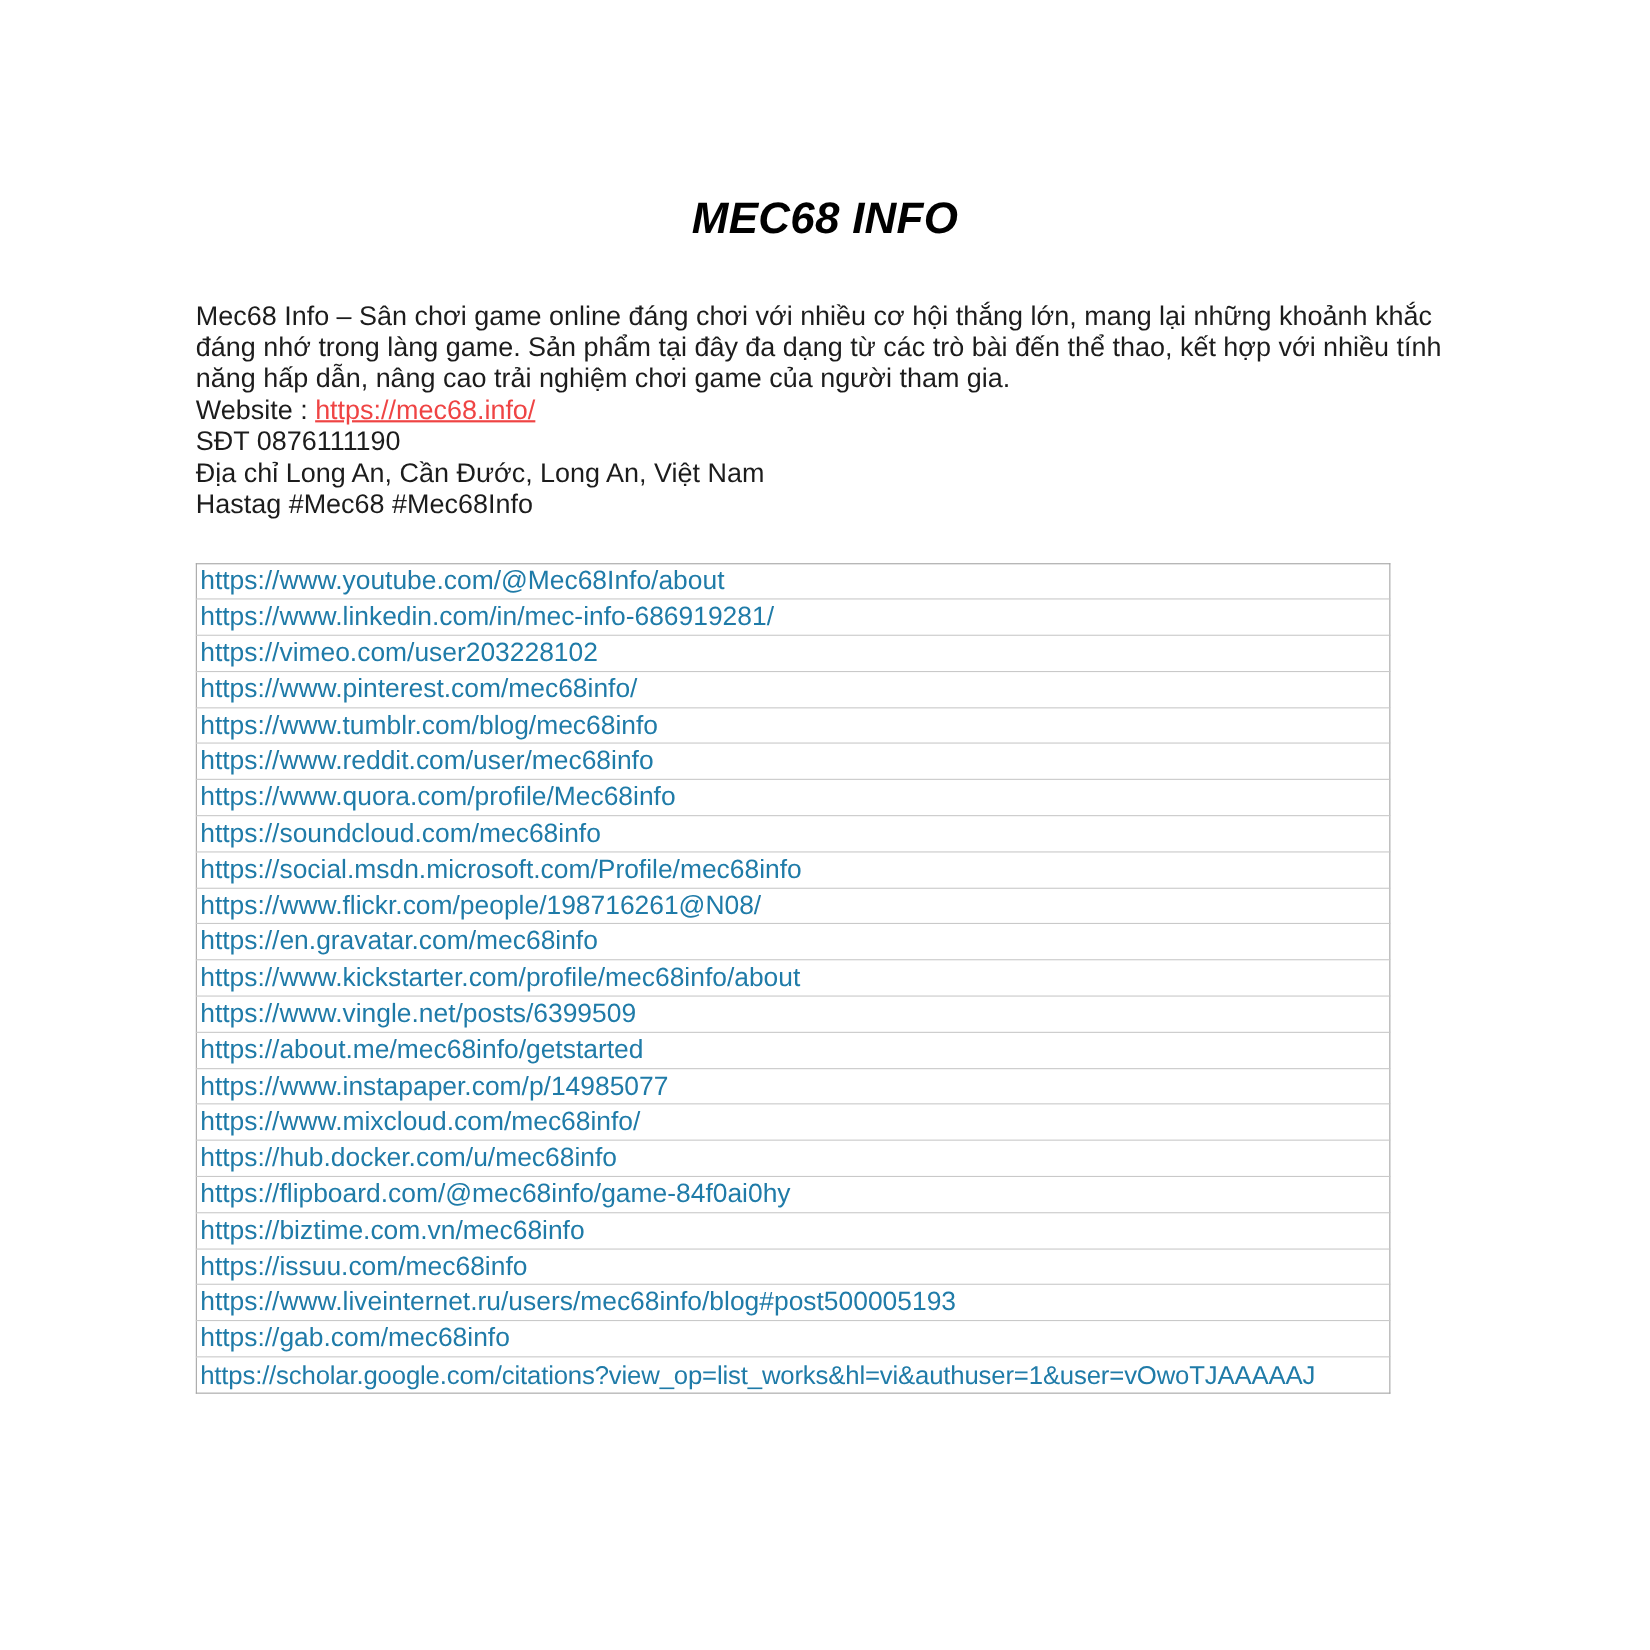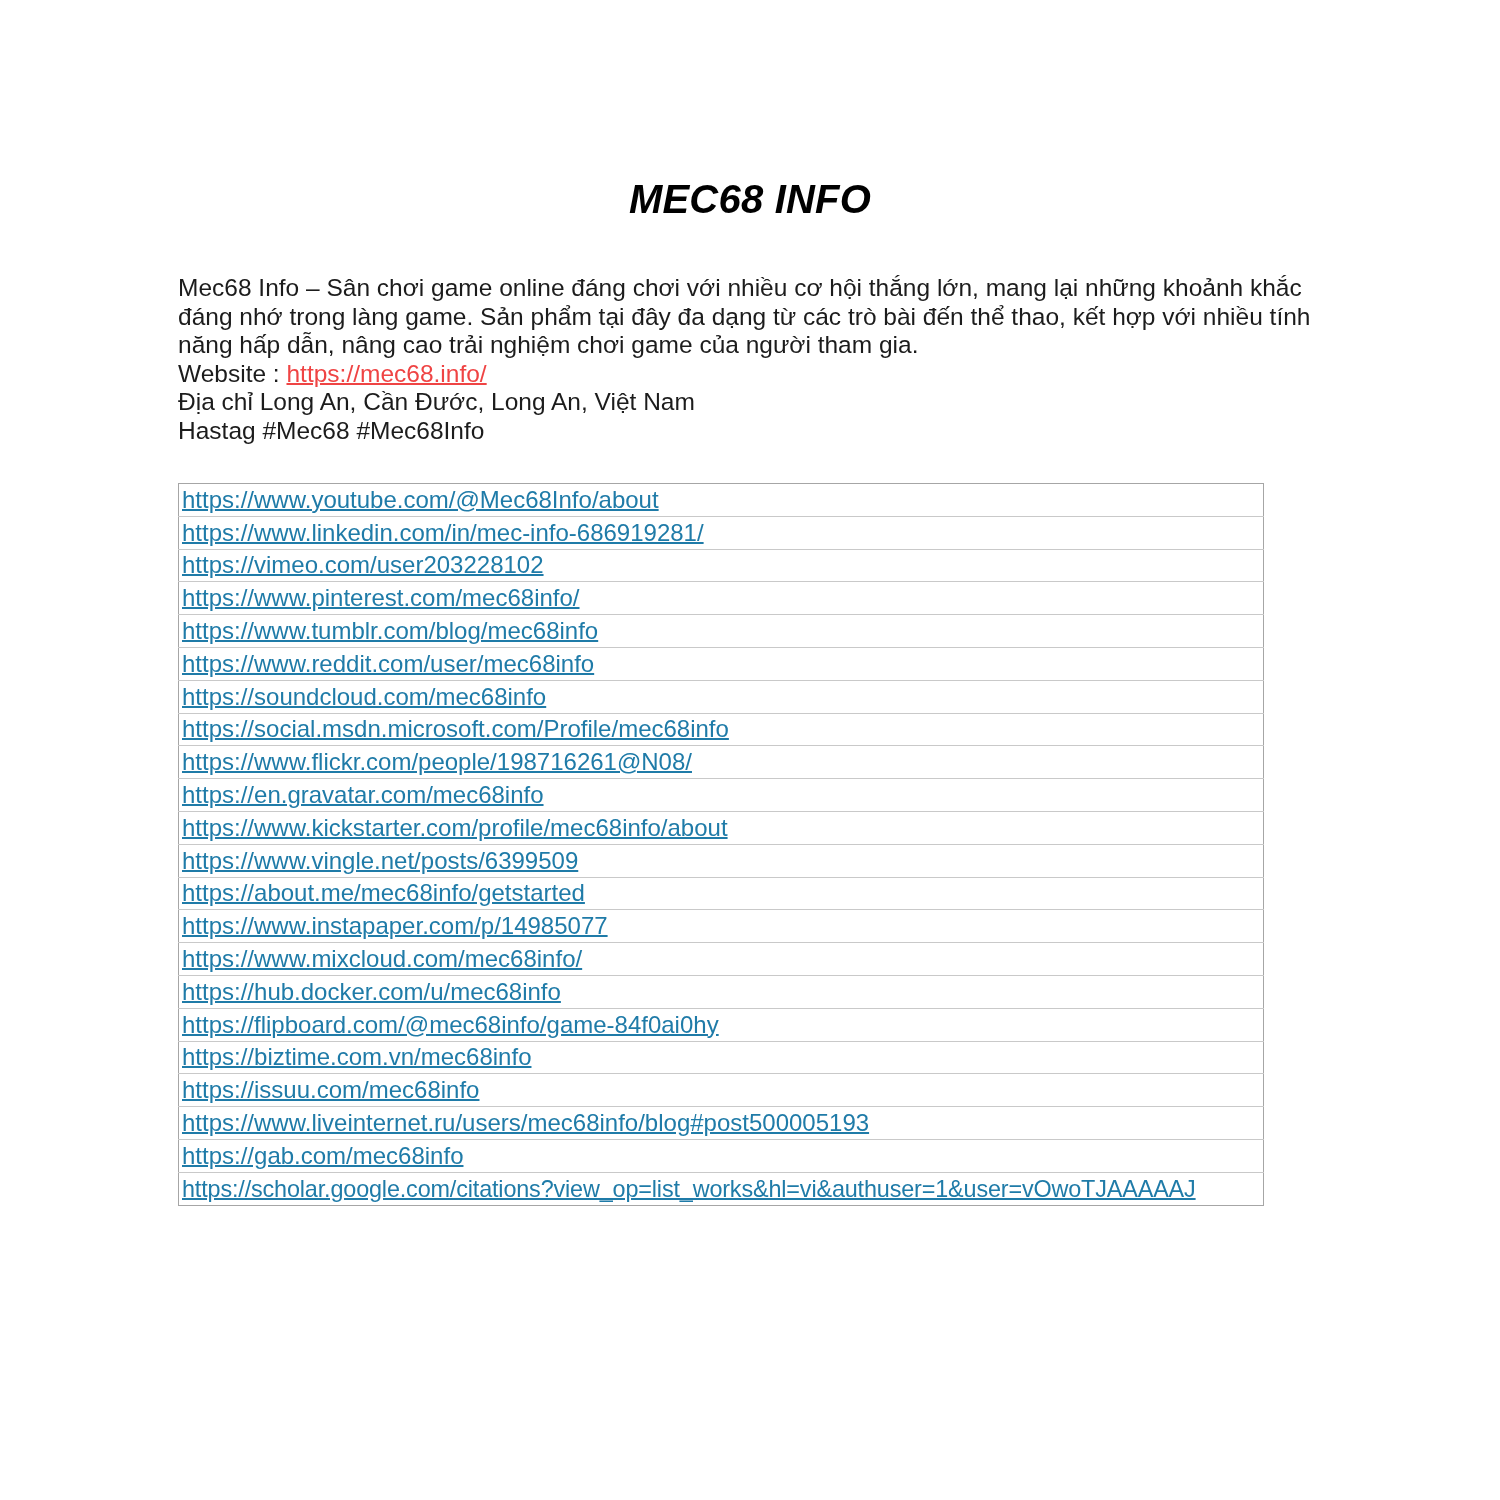--- a/index.html
+++ b/index.html
@@ -92,21 +92,20 @@
     border-top: 1px solid #a6a6a6;
   }
   table.links-table tr:last-child td {
     border-bottom: 1px solid #a6a6a6;
   }
 
   td .cell-link {
     font-size: 24px;
     line-height: 26px;
     color: #1f7ba8;
-    text-decoration: underline;
     text-underline-offset: 1px;
     display: inline-block;
   }
 
   td.row-scholar .cell-link {
     font-size: 23.4px;
     letter-spacing: -0.15px;
   }
 </style>
 </head>
@@ -117,20 +116,21 @@
   <h1 class="doc-title">MEC68 INFO</h1>
 
   <div class="intro">
 
     <p class="intro-para">Mec68 Info – Sân chơi game online đáng chơi với nhiều cơ hội thắng lớn, mang lại những khoảnh khắc đáng nhớ trong làng game. Sản phẩm tại đây đa dạng từ các trò bài đến thể thao, kết hợp với nhiều tính năng hấp dẫn, nâng cao trải nghiệm chơi game của người tham gia.</p>
 
     <p class="meta-line">
       <span>Website : </span><a class="link">https://mec68.info/</a>
     </p>
 
+    <p class="meta-line">SĐT 0876111190</p>
 
     <p class="meta-line">Địa chỉ Long An, Cần Đước, Long An, Việt Nam</p>
 
     <p class="meta-line">Hastag #Mec68 #Mec68Info</p>
 
   </div>
 
   <div class="links-table-wrap">
     <table class="links-table">
       <tbody>
@@ -146,20 +146,23 @@
           <tr>
             <td><a class="cell-link">https://www.pinterest.com/mec68info/</a></td>
           </tr>
           <tr>
             <td><a class="cell-link">https://www.tumblr.com/blog/mec68info</a></td>
           </tr>
           <tr>
             <td><a class="cell-link">https://www.reddit.com/user/mec68info</a></td>
           </tr>
           <tr>
+            <td><a class="cell-link">https://www.quora.com/profile/Mec68info</a></td>
+          </tr>
+          <tr>
             <td><a class="cell-link">https://soundcloud.com/mec68info</a></td>
           </tr>
           <tr>
             <td><a class="cell-link">https://social.msdn.microsoft.com/Profile/mec68info</a></td>
           </tr>
           <tr>
             <td><a class="cell-link">https://www.flickr.com/people/198716261@N08/</a></td>
           </tr>
           <tr>
             <td><a class="cell-link">https://en.gravatar.com/mec68info</a></td>

